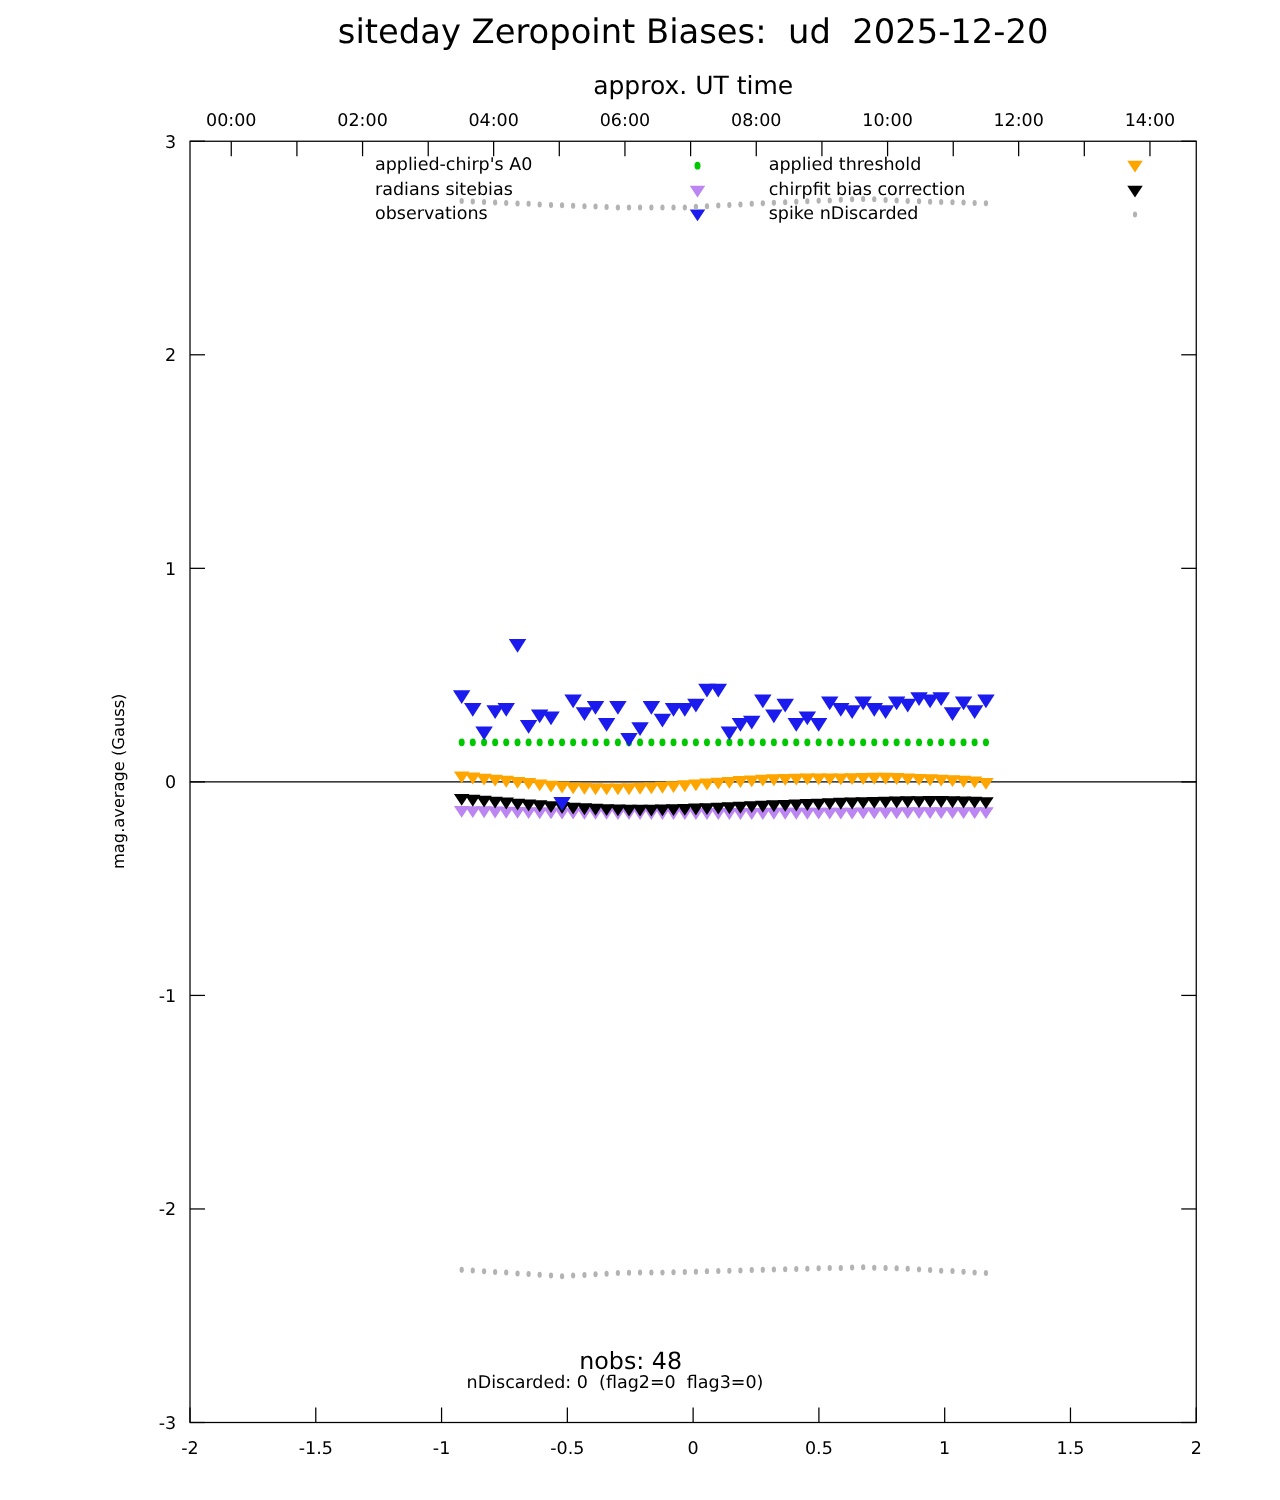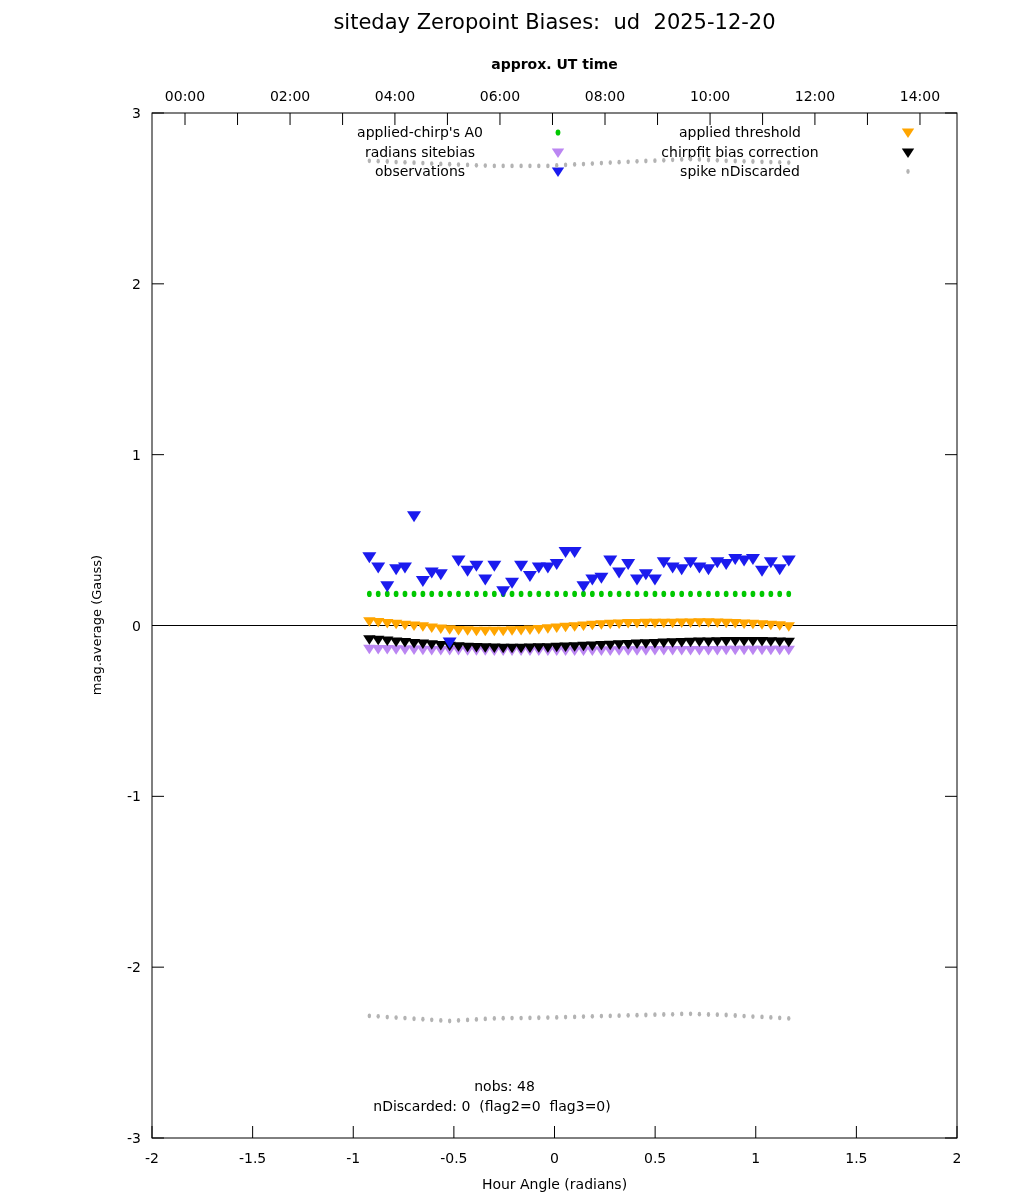--- a/index.html
+++ b/index.html
@@ -1,28 +1,28 @@
 <!DOCTYPE html>
 <html><head>
 <meta charset="utf-8">
 <style>
   html,body{margin:0;padding:0;background:#ffffff;}
   #page{position:relative;width:1024px;height:1200px;background:#ffffff;overflow:hidden;
         font-family:"DejaVu Sans", "Liberation Sans", sans-serif;color:#000;}
   .abs{position:absolute;}
-  #title{left:152px;top:10px;width:805px;text-align:center;font-size:21px;white-space:pre;}
-  #x2label{left:152px;top:56px;width:805px;text-align:center;font-size:14px;font-weight:bold;}
+  #title{left:152px;top:10px;width:805px;text-align:center;font-size:27px;white-space:pre;}
+  #x2label{left:152px;top:56px;width:805px;text-align:center;font-size:20px;}
   #xlabel{left:152px;top:1176px;width:805px;text-align:center;font-size:14px;}
   #ylabel{left:96px;top:625px;transform:translate(-50%,-50%) rotate(-90deg);
           transform-origin:center;font-size:13px;white-space:nowrap;}
-  #nobs{left:152px;top:1078px;width:705px;text-align:center;font-size:14px;white-space:pre;}
+  #nobs{left:152px;top:1078px;width:705px;text-align:center;font-size:19px;white-space:pre;}
   #ndisc{left:152px;top:1098px;width:680px;text-align:center;font-size:14px;white-space:pre;}
   #plot-svg{left:0;top:0;}
   .legend-entry{position:absolute;height:16px;line-height:16px;font-size:14px;}
-  .legend-label{display:inline-block;text-align:center;vertical-align:top;white-space:pre;}
+  .legend-label{display:inline-block;text-align:left;vertical-align:top;white-space:pre;}
   .lcol .legend-label{width:240px;}
   .rcol .legend-label{width:250px;}
   .lcol{left:300px;}
   .rcol{left:615px;}
   .row0{top:124px;} .row1{top:144px;} .row2{top:163px;}
   .legend-marker{position:absolute;width:18px;height:13px;top:2px;}
   .lcol .legend-marker{left:249px;}
   .rcol .legend-marker{left:284px;}
   svg text{font-family:"DejaVu Sans","Liberation Sans",sans-serif;}
 </style>
@@ -482,15 +482,14 @@
         <ellipse cx="761.98875" cy="1016.8791666666667" rx="1.7" ry="2.4" fill="#b3b3b3"></ellipse>
         <ellipse cx="770.84375" cy="1017.3916666666668" rx="1.7" ry="2.4" fill="#b3b3b3"></ellipse>
         <ellipse cx="779.6987499999999" cy="1017.9041666666668" rx="1.7" ry="2.4" fill="#b3b3b3"></ellipse>
         <ellipse cx="788.755" cy="1018.4166666666666" rx="1.7" ry="2.4" fill="#b3b3b3"></ellipse>
       </g>
     </svg>
 
   <div class="abs" id="ylabel">mag.average (Gauss)</div>
   <div class="abs" id="nobs">nobs: 48</div>
   <div class="abs" id="ndisc">nDiscarded: 0  (flag2=0  flag3=0)</div>
-  <div class="abs" id="xlabel">Hour Angle (radians)</div>
 
 </div>
 
 </body></html>

